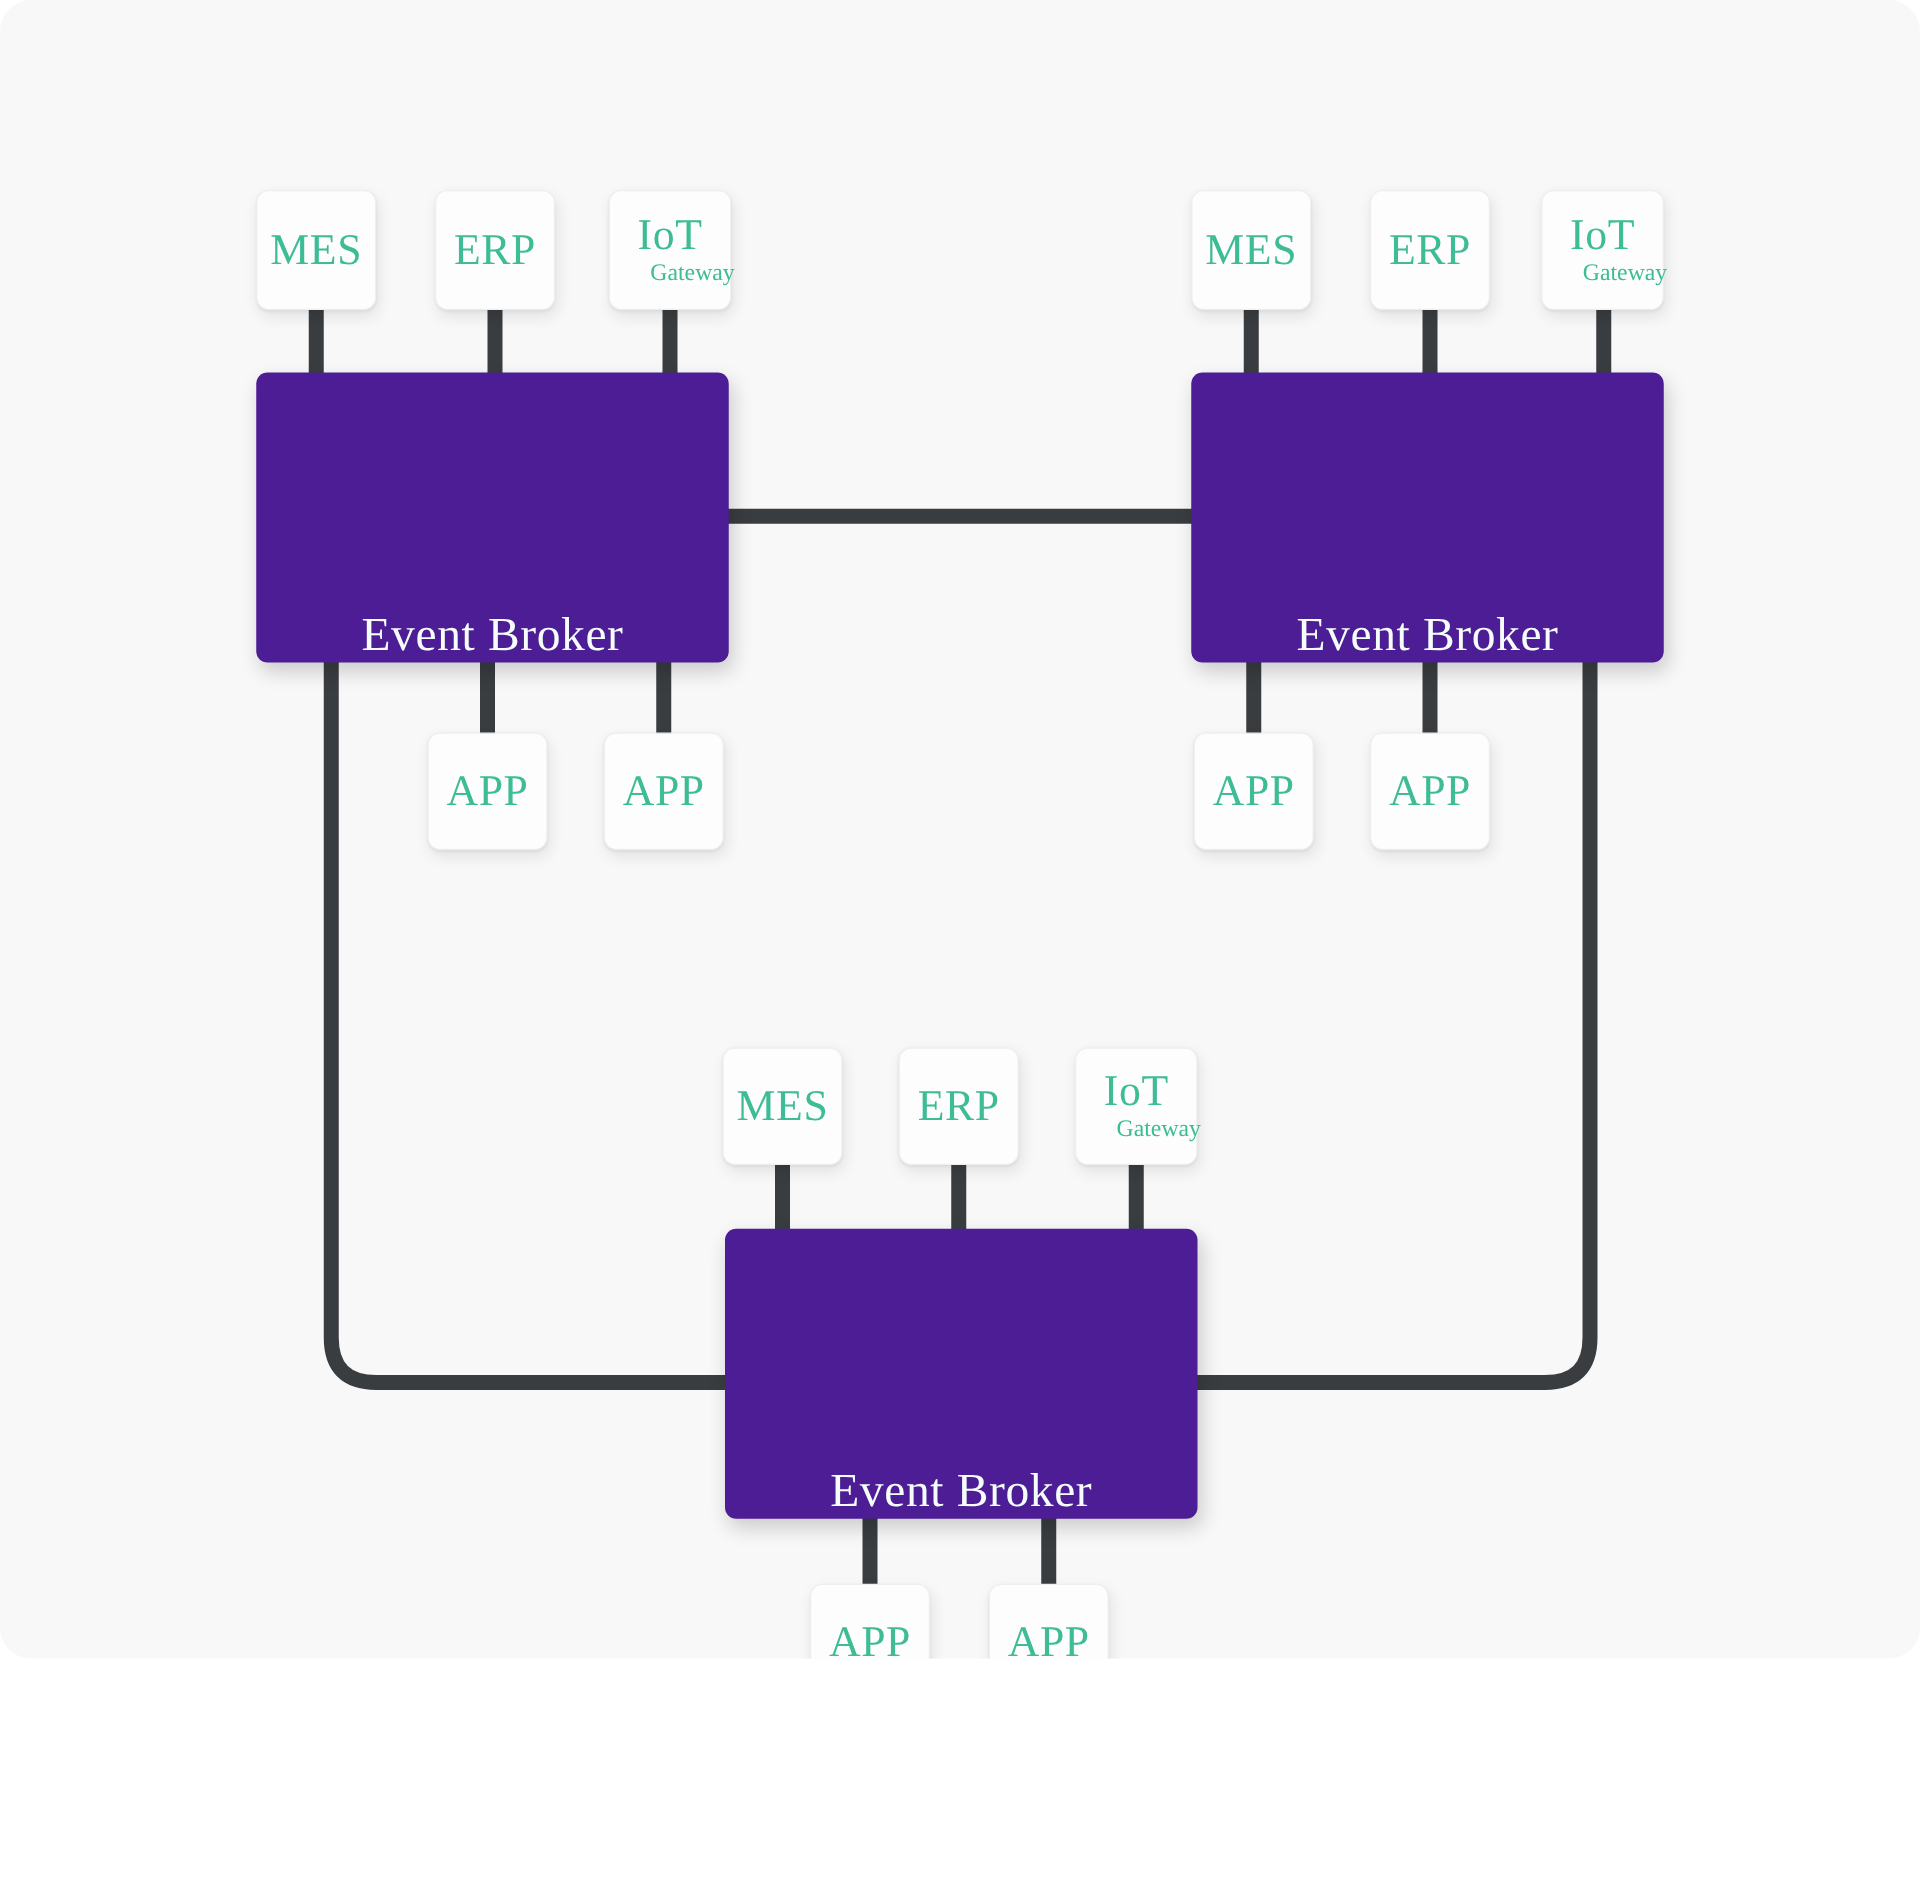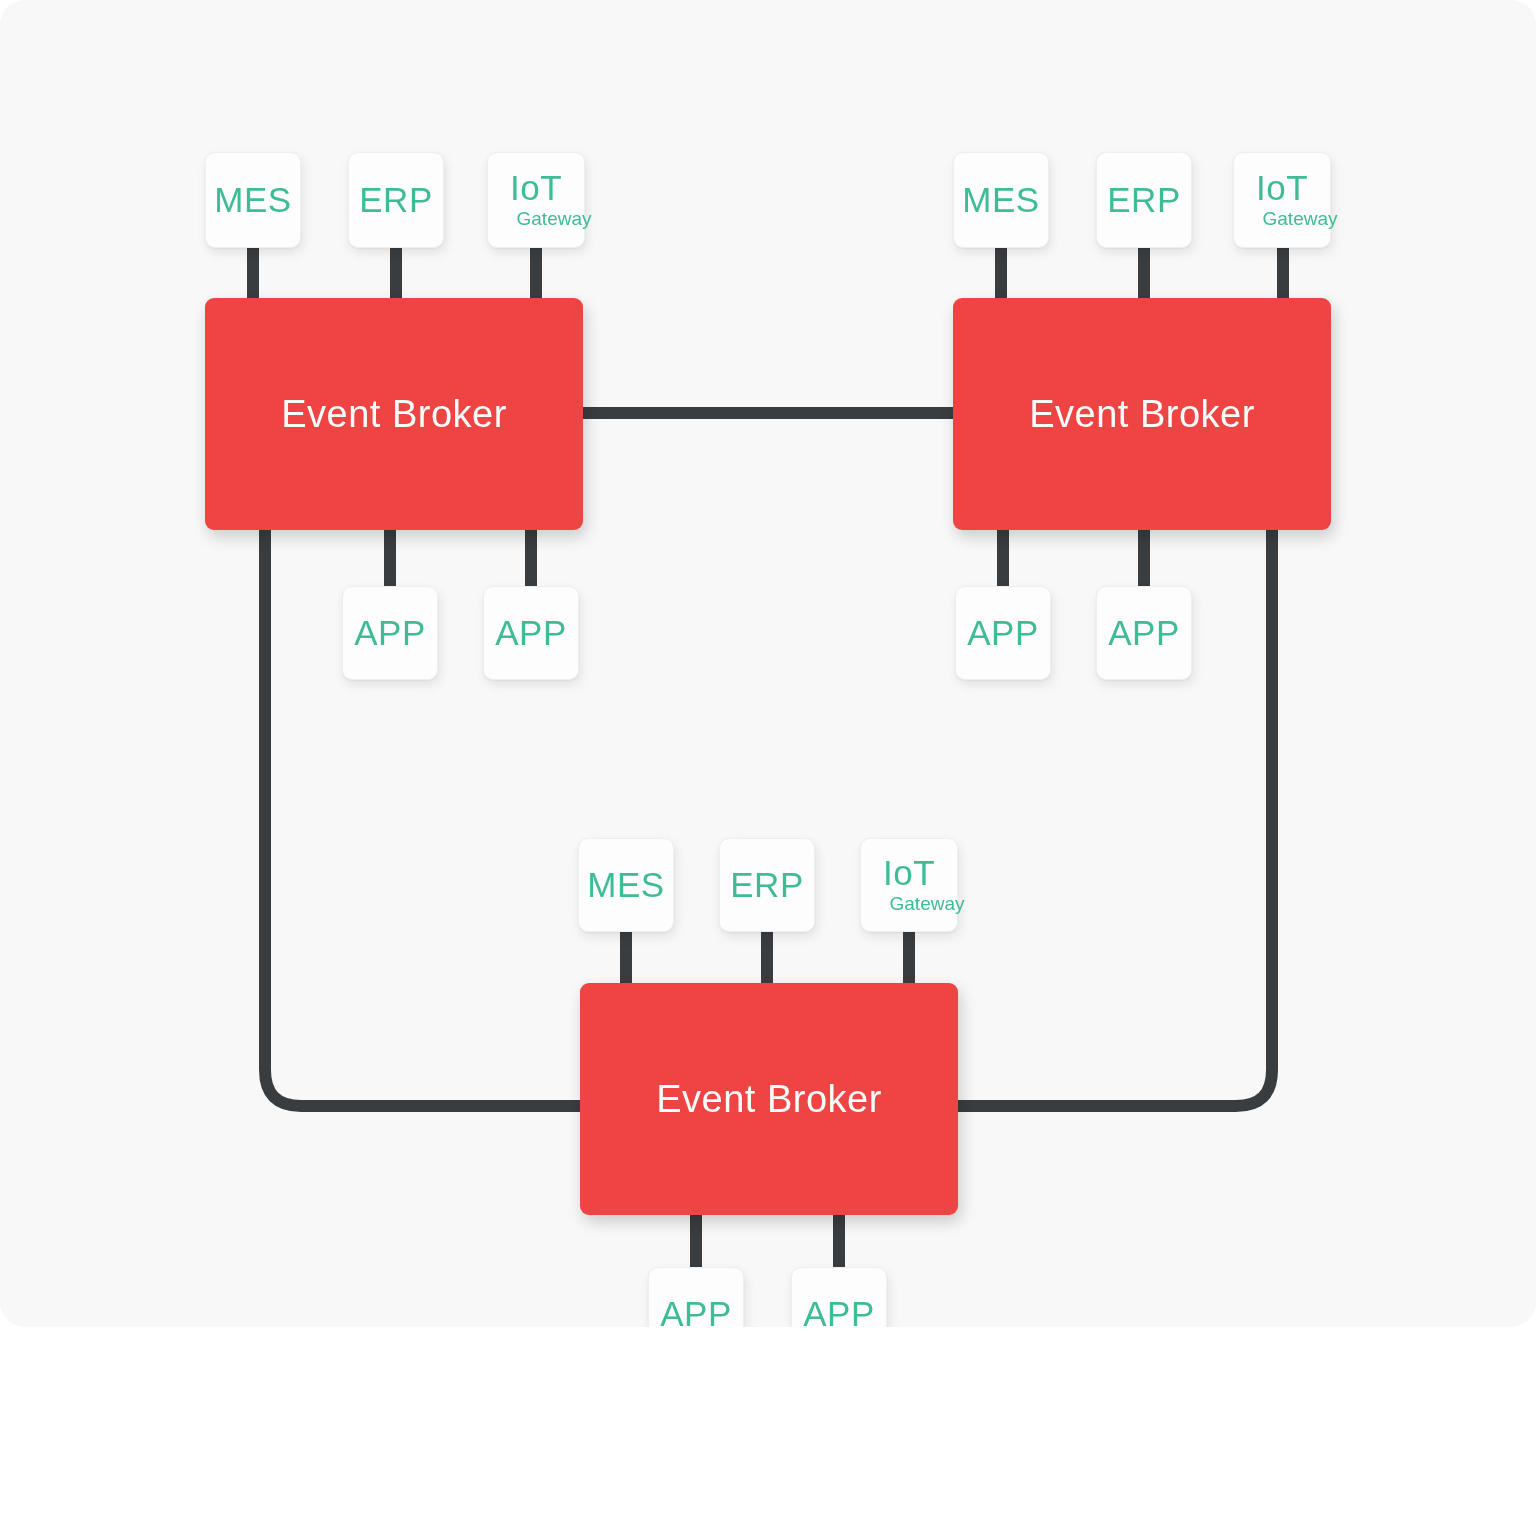--- a/index.html
+++ b/index.html
@@ -8,20 +8,21 @@
     background: #ffffff;
     font-family: "Liberation Sans", "DejaVu Sans", sans-serif;
   }
   .canvas {
     position: relative;
     width: 1536px;
     height: 1327px;
     background: #f8f8f9;
     border-radius: 25px;
     overflow: hidden;
+    font-family: Liberation Serif, serif;
   }
   .connector-layer {
     position: absolute;
     left: 0;
     top: 0;
     z-index: 1;
   }
   .node {
     position: absolute;
     z-index: 2;
@@ -43,25 +44,25 @@
   }
   .node .sub-label {
     font-size: 19px;
     line-height: 1.15;
     margin-top: 1px;
     margin-left: 36px;
   }
   .broker {
     position: absolute;
     z-index: 2;
-    background: #ef4444;
+    background: #4c1d95;
     border-radius: 9px;
     box-shadow: 3px 7px 16px rgba(0,0,0,0.18);
     display: flex;
-    align-items: center;
+    align-items: flex-end;
     justify-content: center;
     color: #f5fdfa;
     font-size: 38px;
     letter-spacing: 0.5px;
   }
 </style>
 </head>
 <body>
 
 <div class="canvas">

